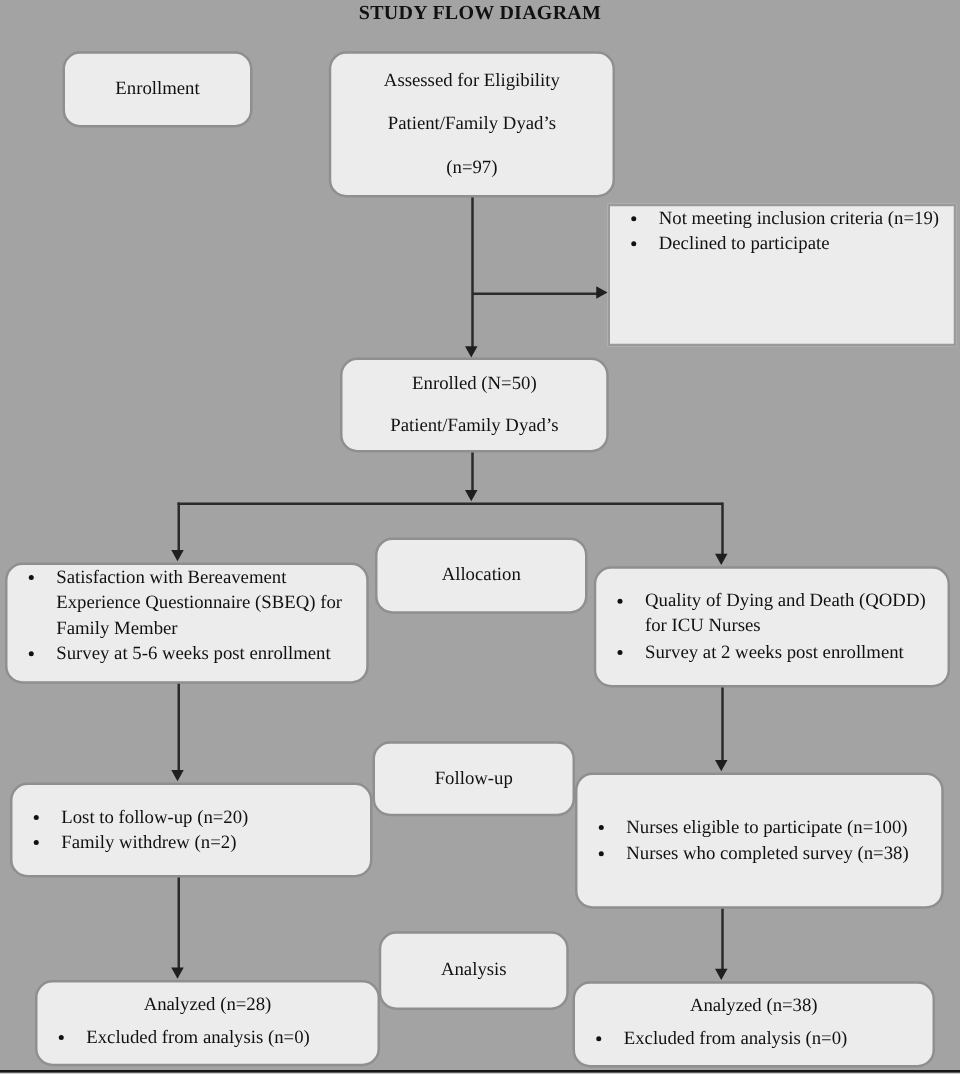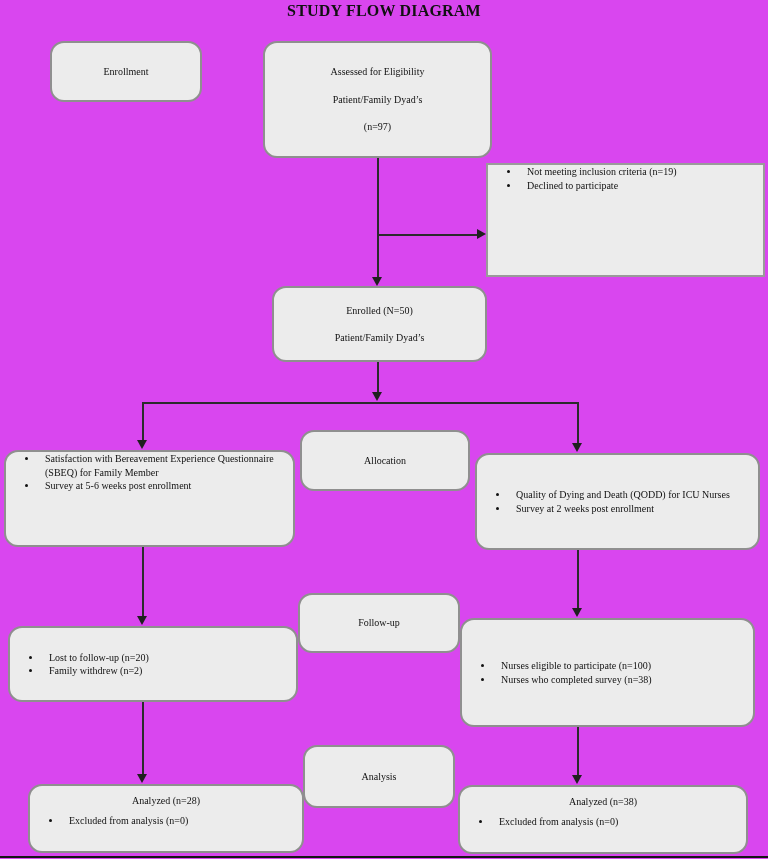--- a/index.html
+++ b/index.html
@@ -1,34 +1,34 @@
 <!DOCTYPE html>
 <html><head>
 <meta charset="utf-8">
 <style>
   html,body{margin:0;padding:0;background:#ffffff;}
   #stage{
     position:relative;
     width:768px;height:859px;
-    background:#d946ef;
+    background:#a3a3a3;
     font-family:"Liberation Serif","DejaVu Serif",serif;
     color:#111111;
     overflow:hidden;
   }
   .title{
     position:absolute;left:0;top:2px;width:768px;
     text-align:center;font-weight:bold;font-size:16px;letter-spacing:.2px;
   }
   .box{
     position:absolute;
     background:#ececec;
     border:2px solid #8f8f8f;
     border-radius:14px;
     box-sizing:border-box;
-    font-size:10px;
+    font-size:15px;
     line-height:1.35;
   }
   .box.sharp{border-radius:0;border-color:#9a9a9a;}
   .center-col{
     display:flex;flex-direction:column;
     align-items:center;justify-content:center;
     text-align:center;height:100%;
   }
   .gap14{row-gap:14px;}
   .boxtitle{text-align:center;margin:8px 4px 6px 4px;}

